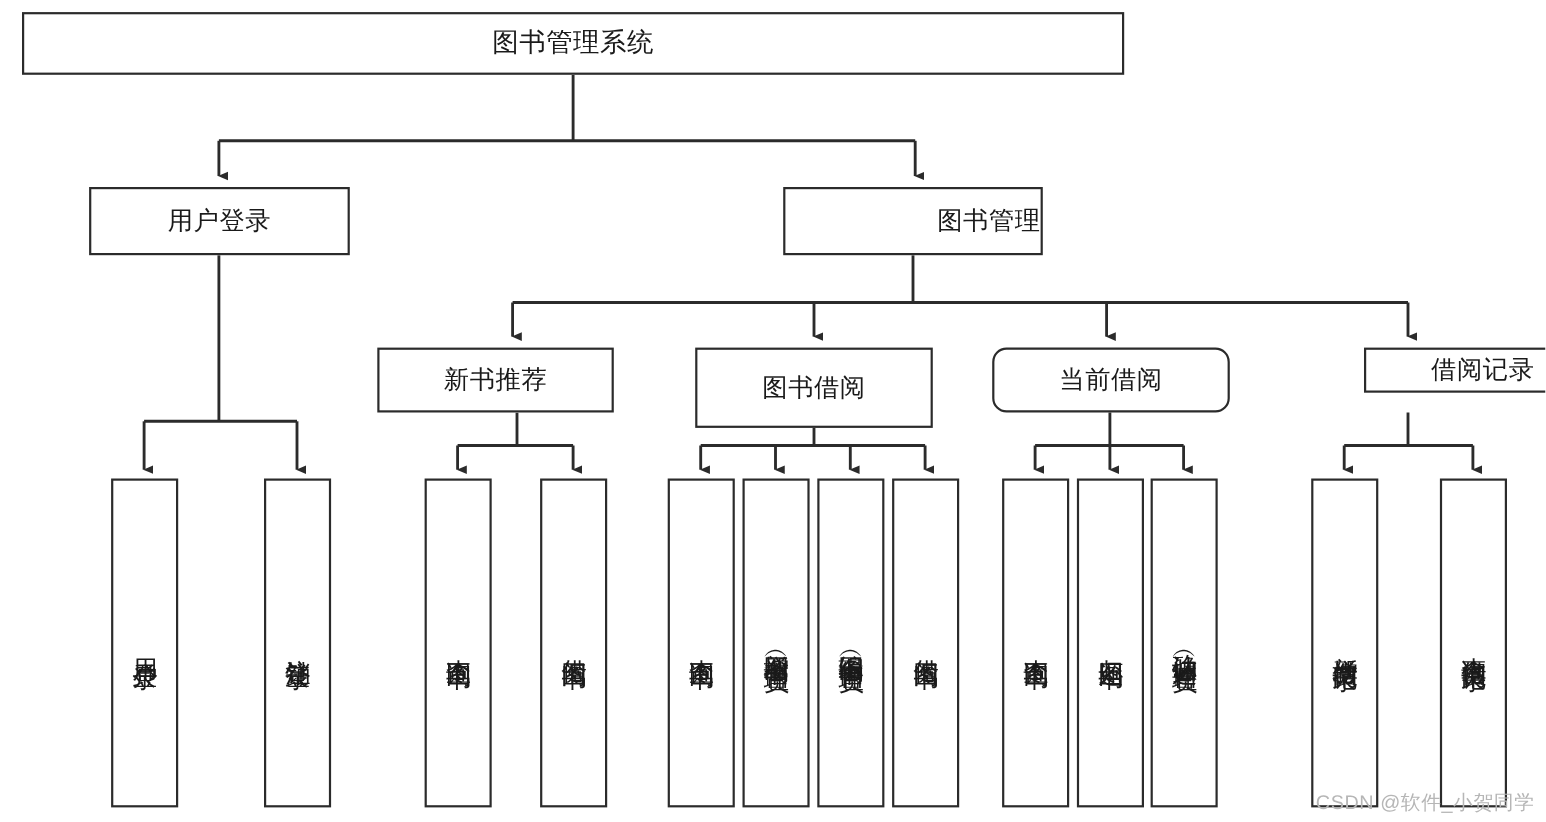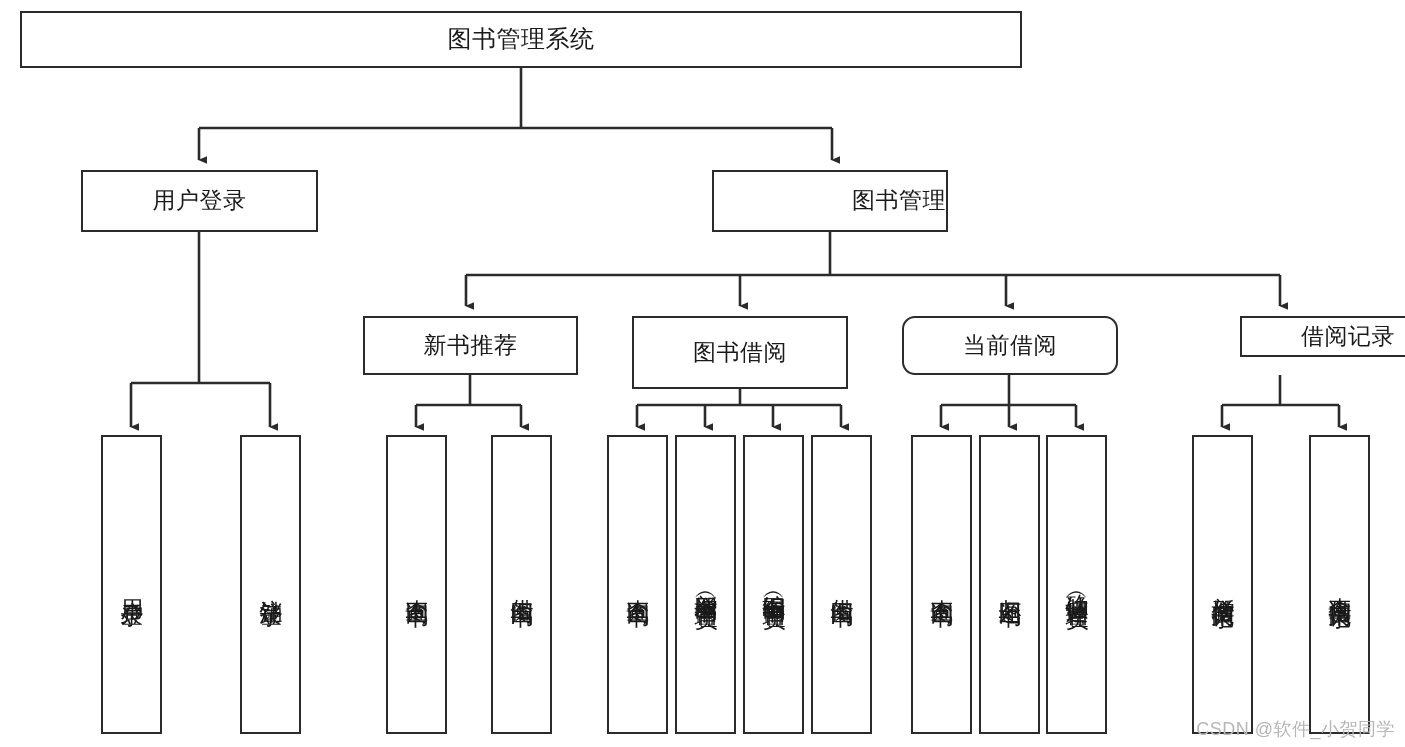--- a/index.html
+++ b/index.html
@@ -129,21 +129,21 @@
   </div>
 
   <div class="node h-node" style="left:81px; top:170px; width:237px; height:62px;">
     <span class="label">用户登录</span>
   </div>
 
   <div class="node h-node" style="left:712px; top:170px; width:236px; height:62px;justify-content:flex-end;">
     <span class="label">图书管理</span>
   </div>
 
-  <div class="node h-node" style="left:363px; top:316px; width:215px; height:59px;">
+  <div class="node h-node" style="left:343px; top:316px; width:215px; height:59px;">
     <span class="label">新书推荐</span>
   </div>
 
   <div class="node h-node" style="left:632px; top:316px; width:216px; height:73px;">
     <span class="label">图书借阅</span>
   </div>
 
   <div class="node h-node" style="left:902px; top:316px; width:216px; height:59px;border-radius:13px;">
     <span class="label">当前借阅</span>
   </div>

